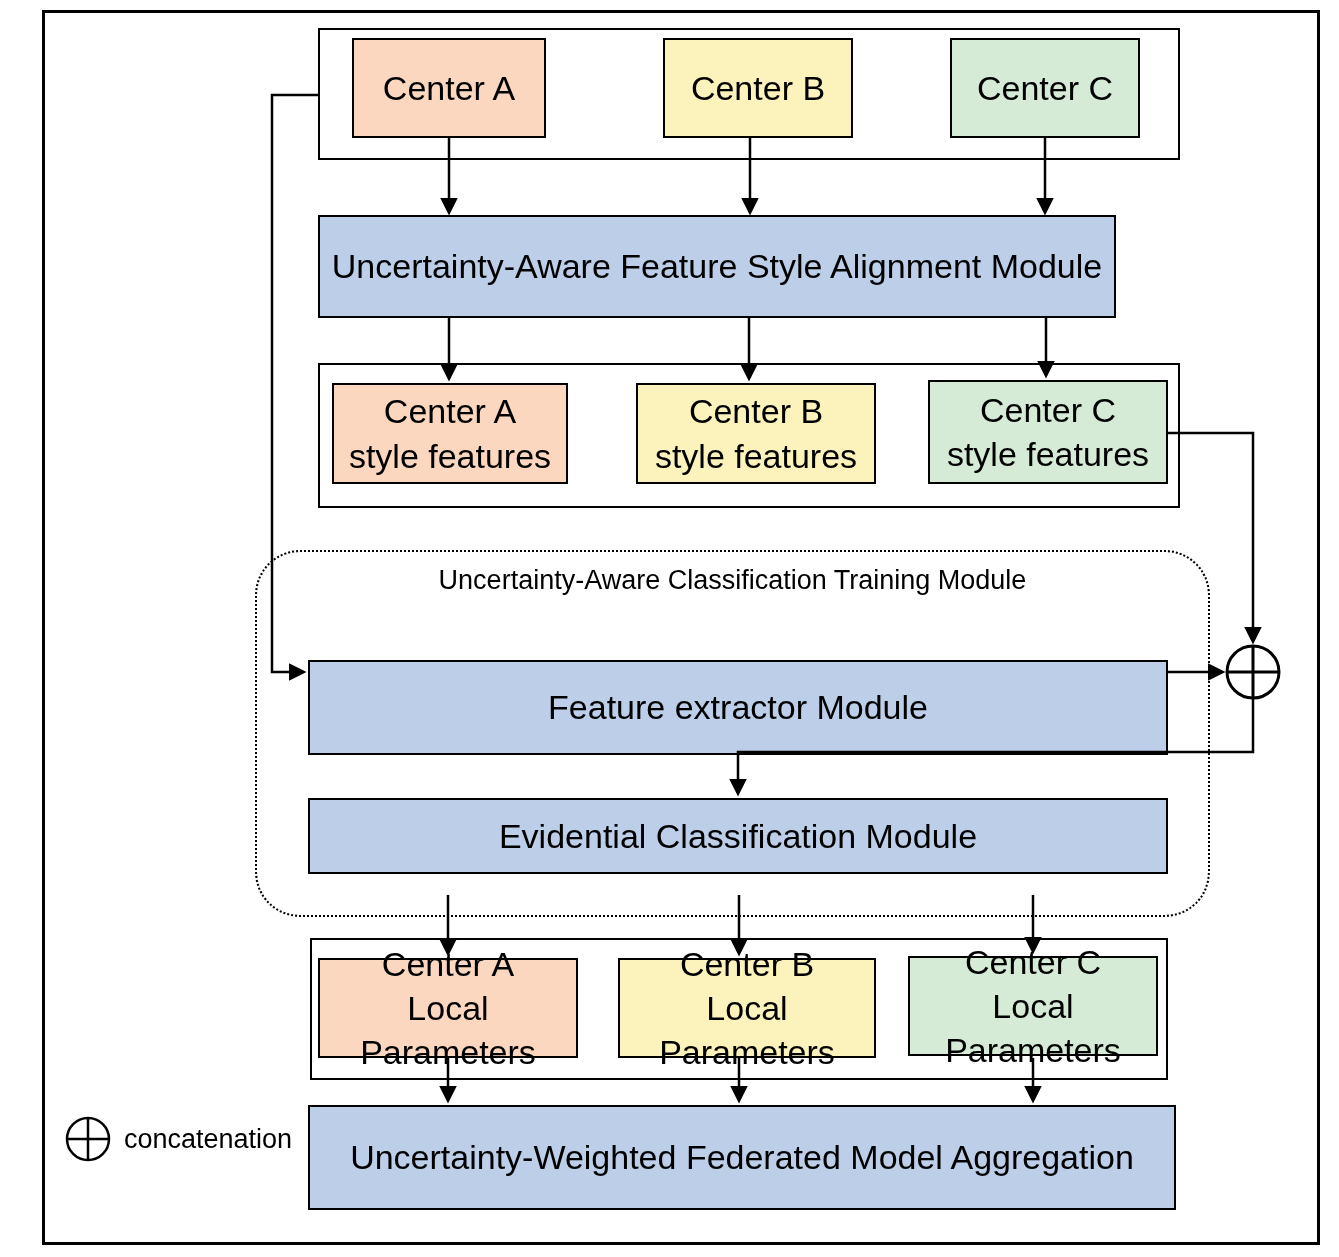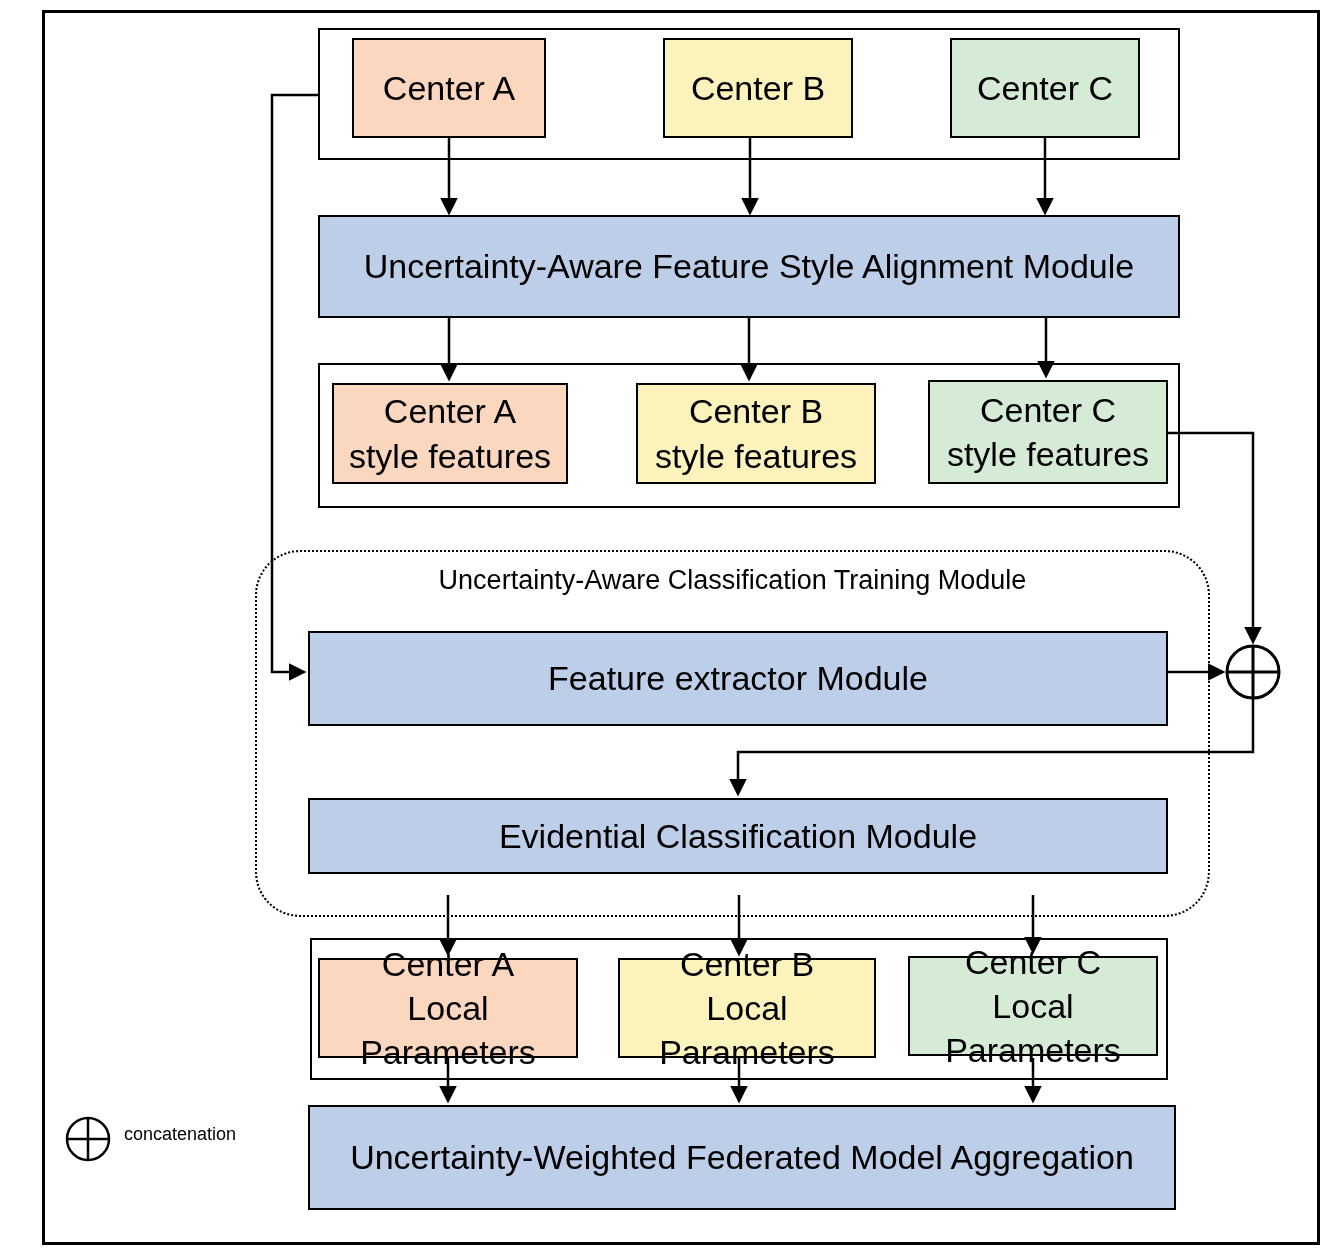--- a/index.html
+++ b/index.html
@@ -42,21 +42,21 @@
   .peach  { background: #FAD7BE; }
   .yellow { background: #FCF2BB; margin-left: 8px; }
   .green  { background: #D5EBD6; }
   .title-text {
     position: absolute;
     text-align: center;
     font-size: 27px;
   }
   .legend-label {
     position: absolute;
-    font-size: 18px;
+    font-size: 27px;
   }
   svg.overlay {
     position: absolute;
     left: 0; top: 0;
     width: 1339px;
     height: 1257px;
     pointer-events: none;
     z-index: 5;
   }
 </style>
@@ -71,42 +71,42 @@
   <div class="box peach" style="left:352px; top:38px; width:194px; height:100px;">
     <span>Center A</span>
   </div>
   <div class="box yellow" style="left:655px; top:38px; width:190px; height:100px;">
     <span>Center B</span>
   </div>
   <div class="box green" style="left:950px; top:38px; width:190px; height:100px;">
     <span>Center C</span>
   </div>
 
-  <div class="box blue" style="left:318px; top:215px; width:862px; height:103px;">
+  <div class="box blue" style="left:318px; top:215px; width:798px; height:103px;">
     <span>Uncertainty-Aware Feature Style Alignment Module</span>
   </div>
 
   <div class="container" style="left:318px; top:363px; width:862px; height:145px;"></div>
   <div class="box peach" style="left:332px; top:383px; width:236px; height:101px;">
     <span>Center A</span>
     <span>style features</span>
   </div>
   <div class="box yellow" style="left:628px; top:383px; width:240px; height:101px;">
     <span>Center B</span>
     <span>style features</span>
   </div>
   <div class="box green" style="left:928px; top:380px; width:240px; height:104px;">
     <span>Center C</span>
     <span>style features</span>
   </div>
 
   <div class="dotted-container" style="left:255px; top:550px; width:955px; height:367px;"></div>
   <div class="title-text" style="left:255px; top:565px; width:955px;">Uncertainty-Aware Classification Training Module</div>
 
-  <div class="box blue" style="left:308px; top:631px; width:860px; height:95px;">
+  <div class="box blue" style="left:308px; top:660px; width:860px; height:95px;">
     <span>Feature extractor Module</span>
   </div>
 
   <div class="box blue" style="left:308px; top:798px; width:860px; height:76px;">
     <span>Evidential Classification  Module</span>
   </div>
 
   <div class="container" style="left:310px; top:938px; width:858px; height:142px;"></div>
   <div class="box peach" style="left:318px; top:958px; width:260px; height:100px;">
     <span>Center A</span>

